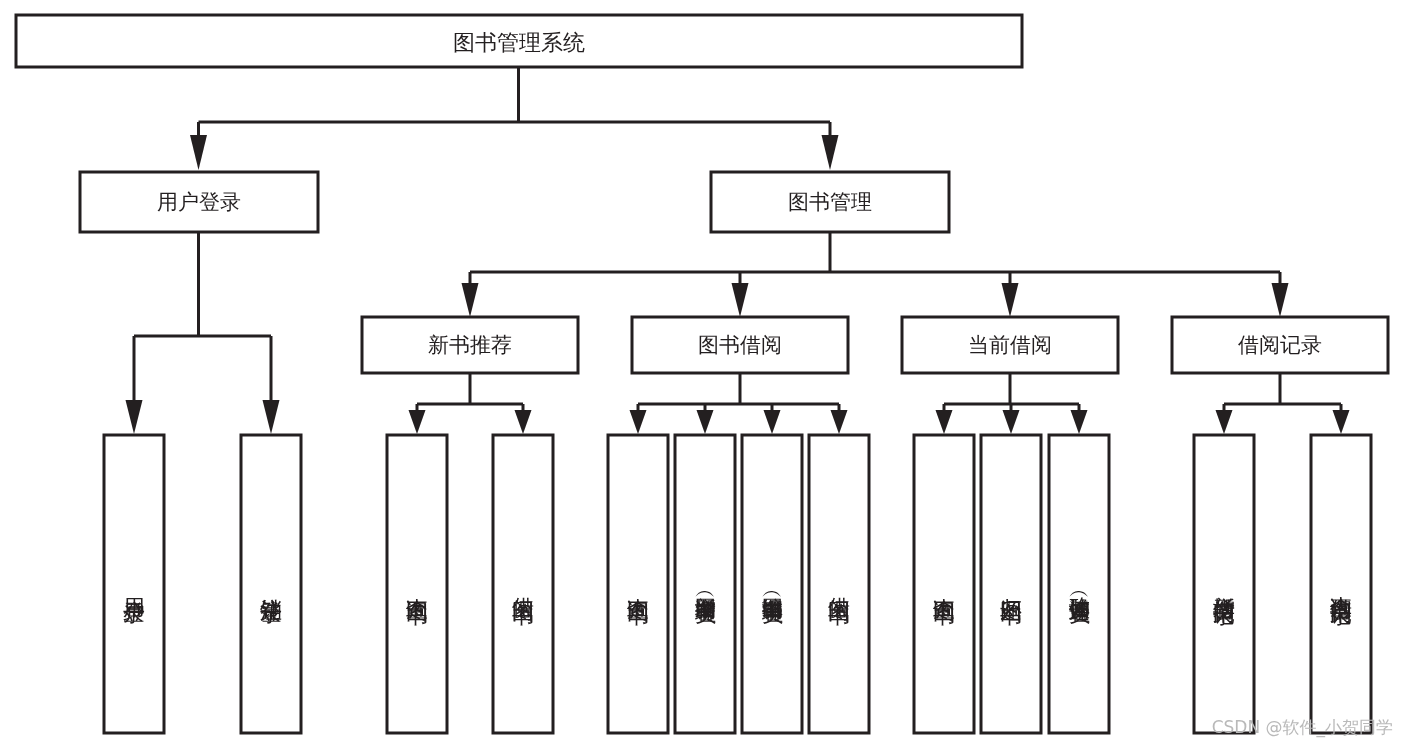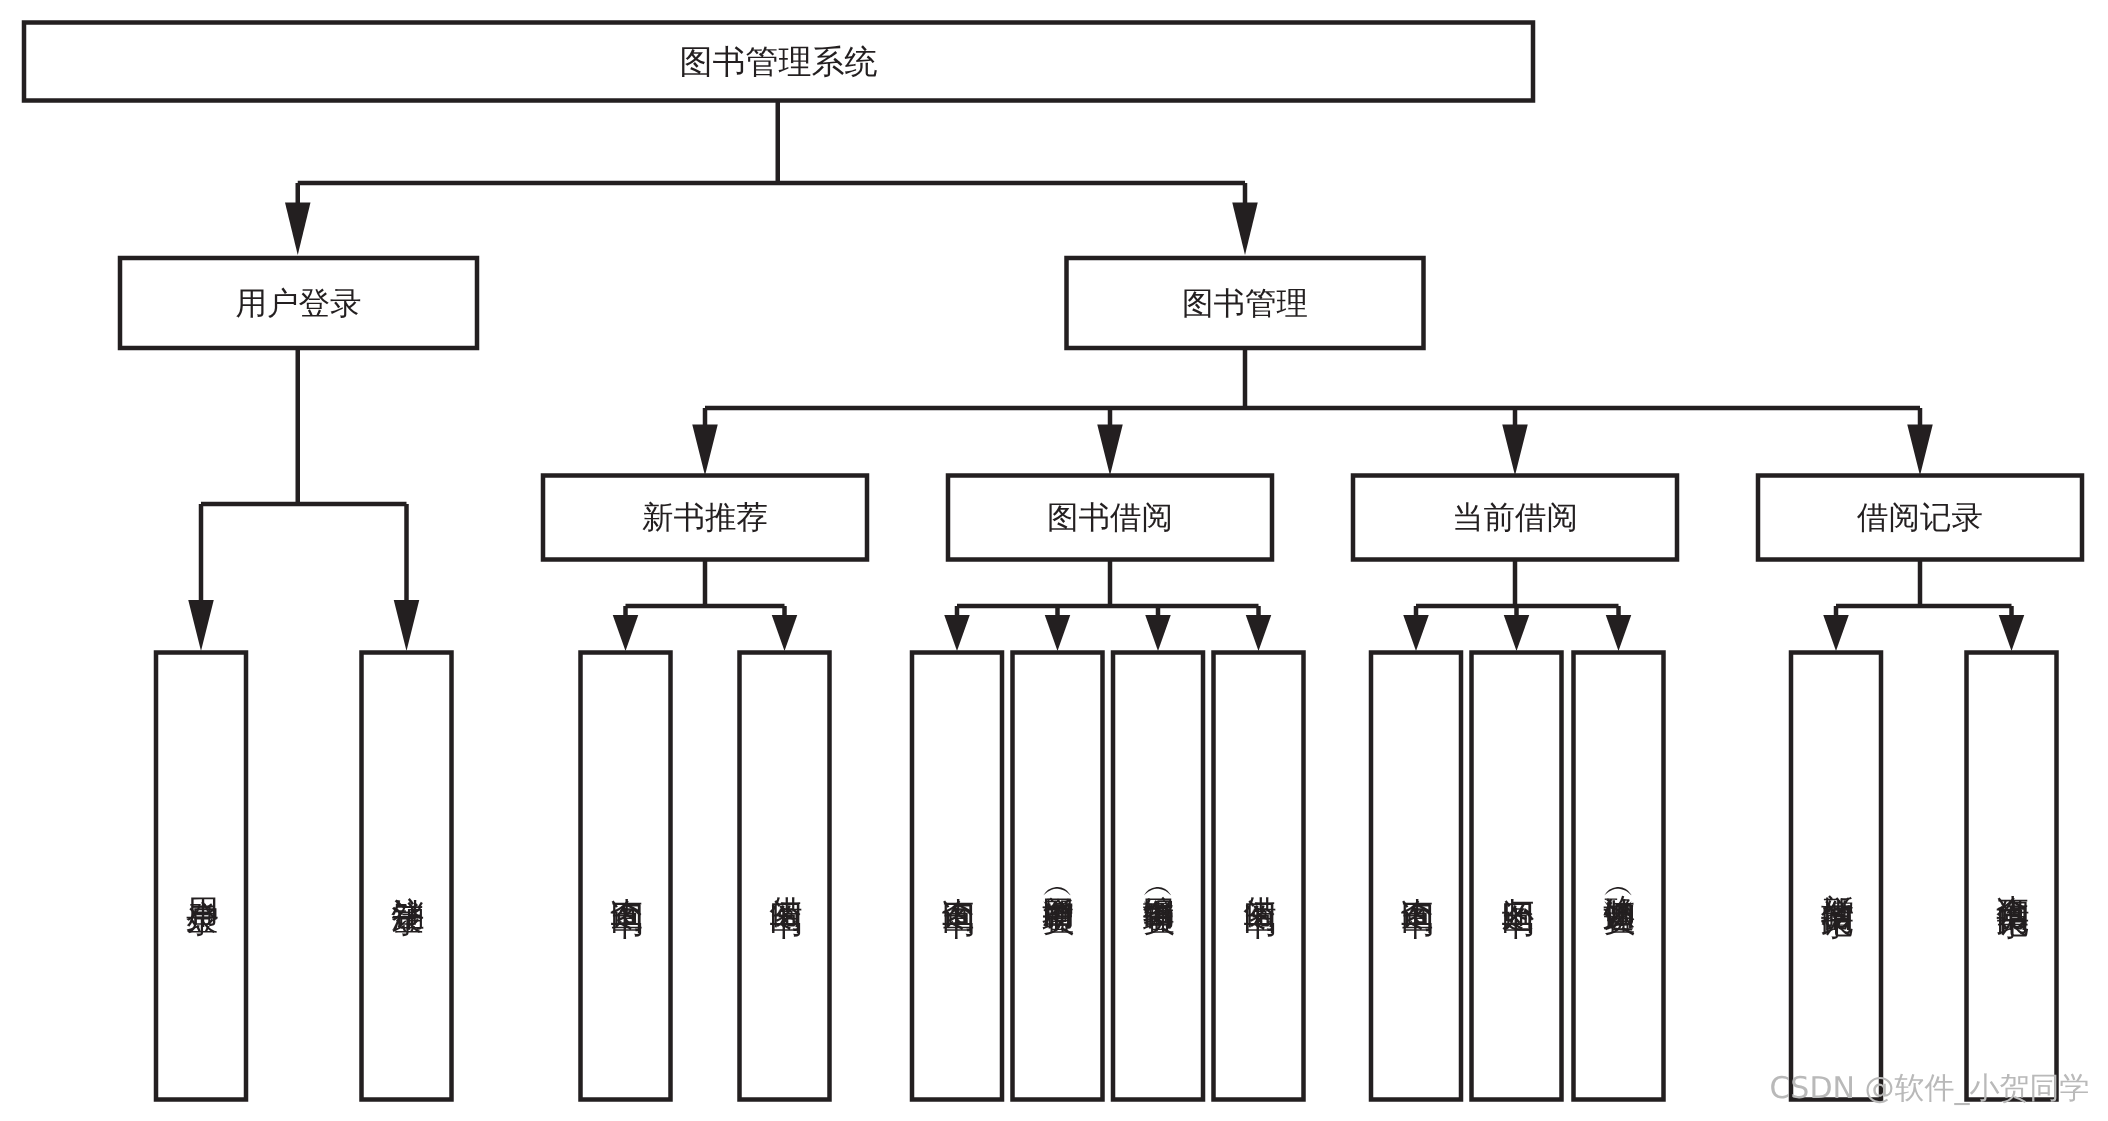--- a/index.html
+++ b/index.html
@@ -66,21 +66,21 @@
     display: flex;
     align-items: center;
     justify-content: center;
     white-space: nowrap;
     pointer-events: none;
     user-select: none;
   }
   .watermark {
     position: absolute;
     font-family: "DejaVu Sans", "Liberation Sans", sans-serif;
-    font-size: 20px;
+    font-size: 17px;
     color: #b9b9b9;
     white-space: nowrap;
     user-select: none;
     text-align: right;
   }
 </style>
 </head>
 <body>
 
 <div id="diagram-root">

